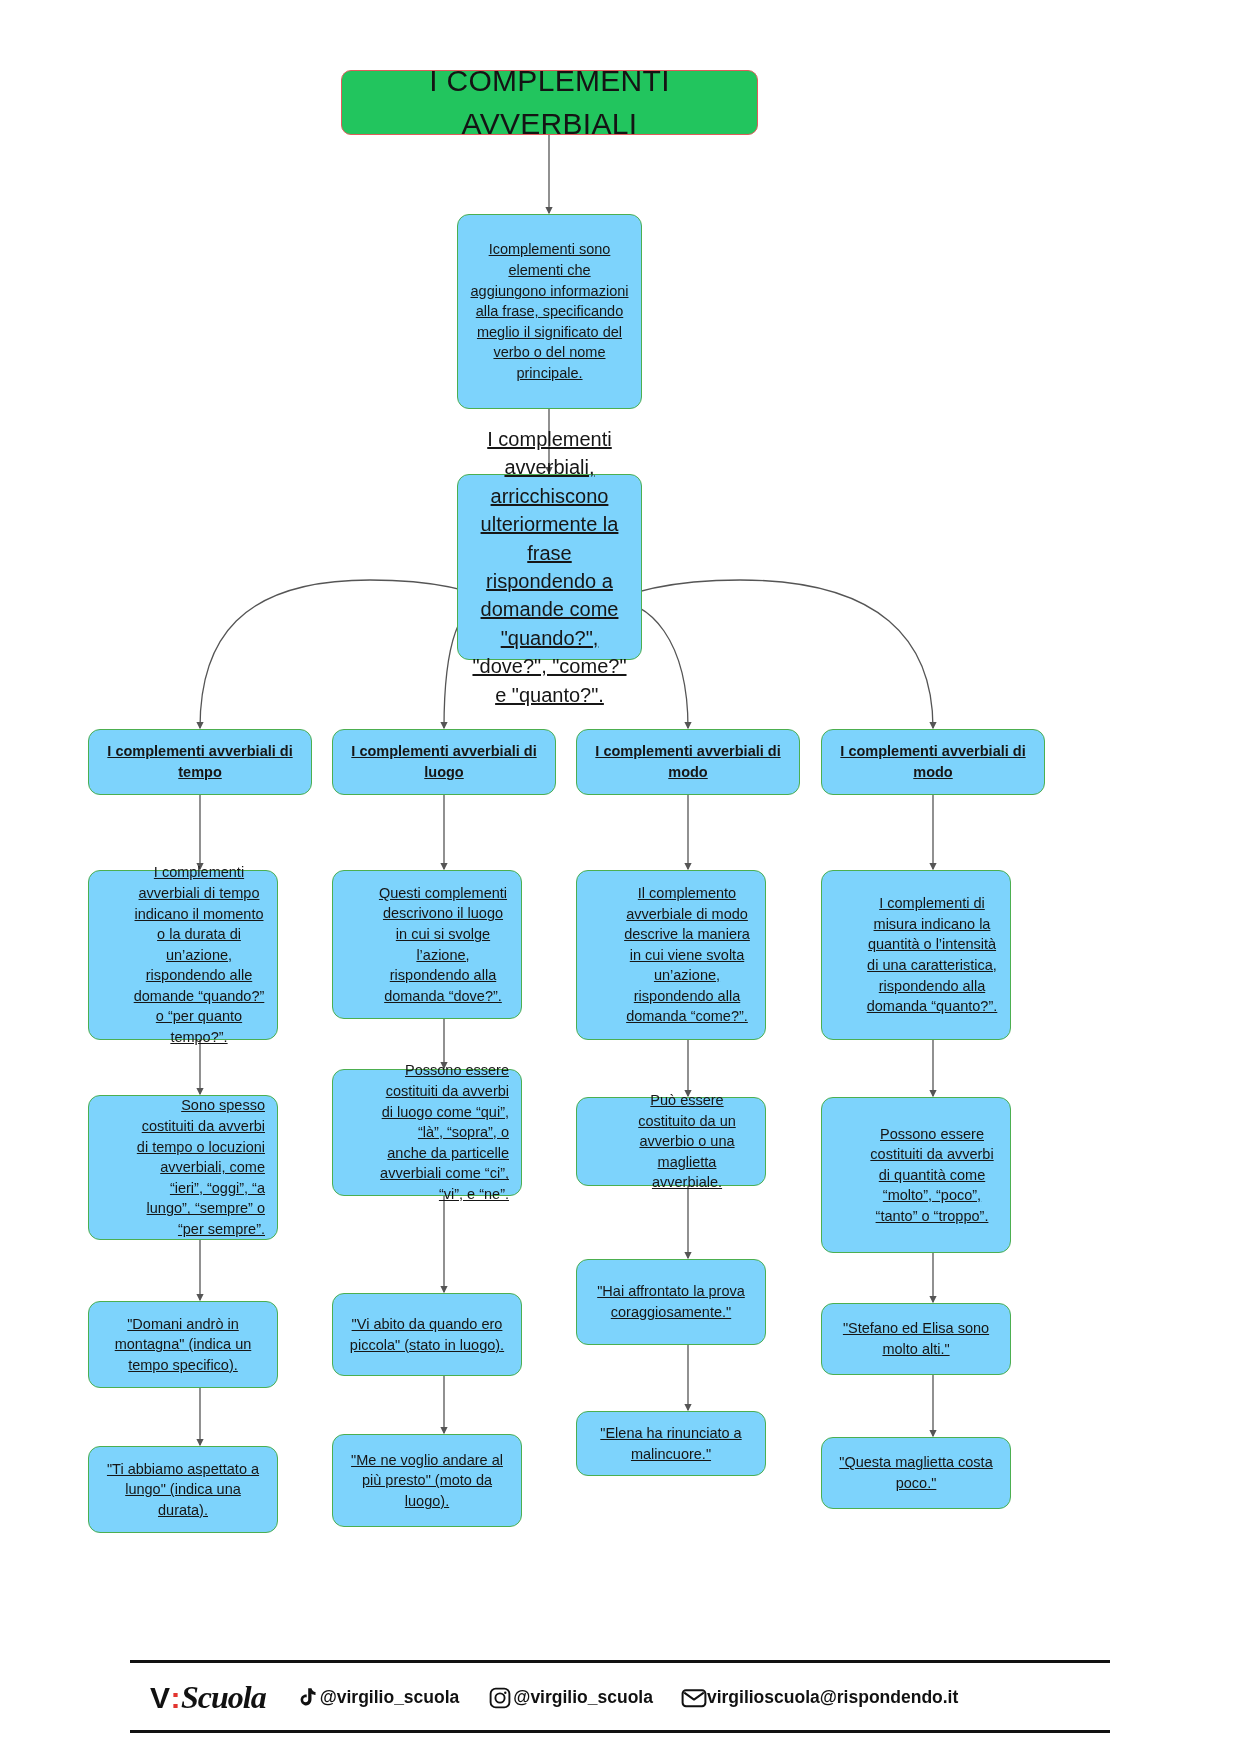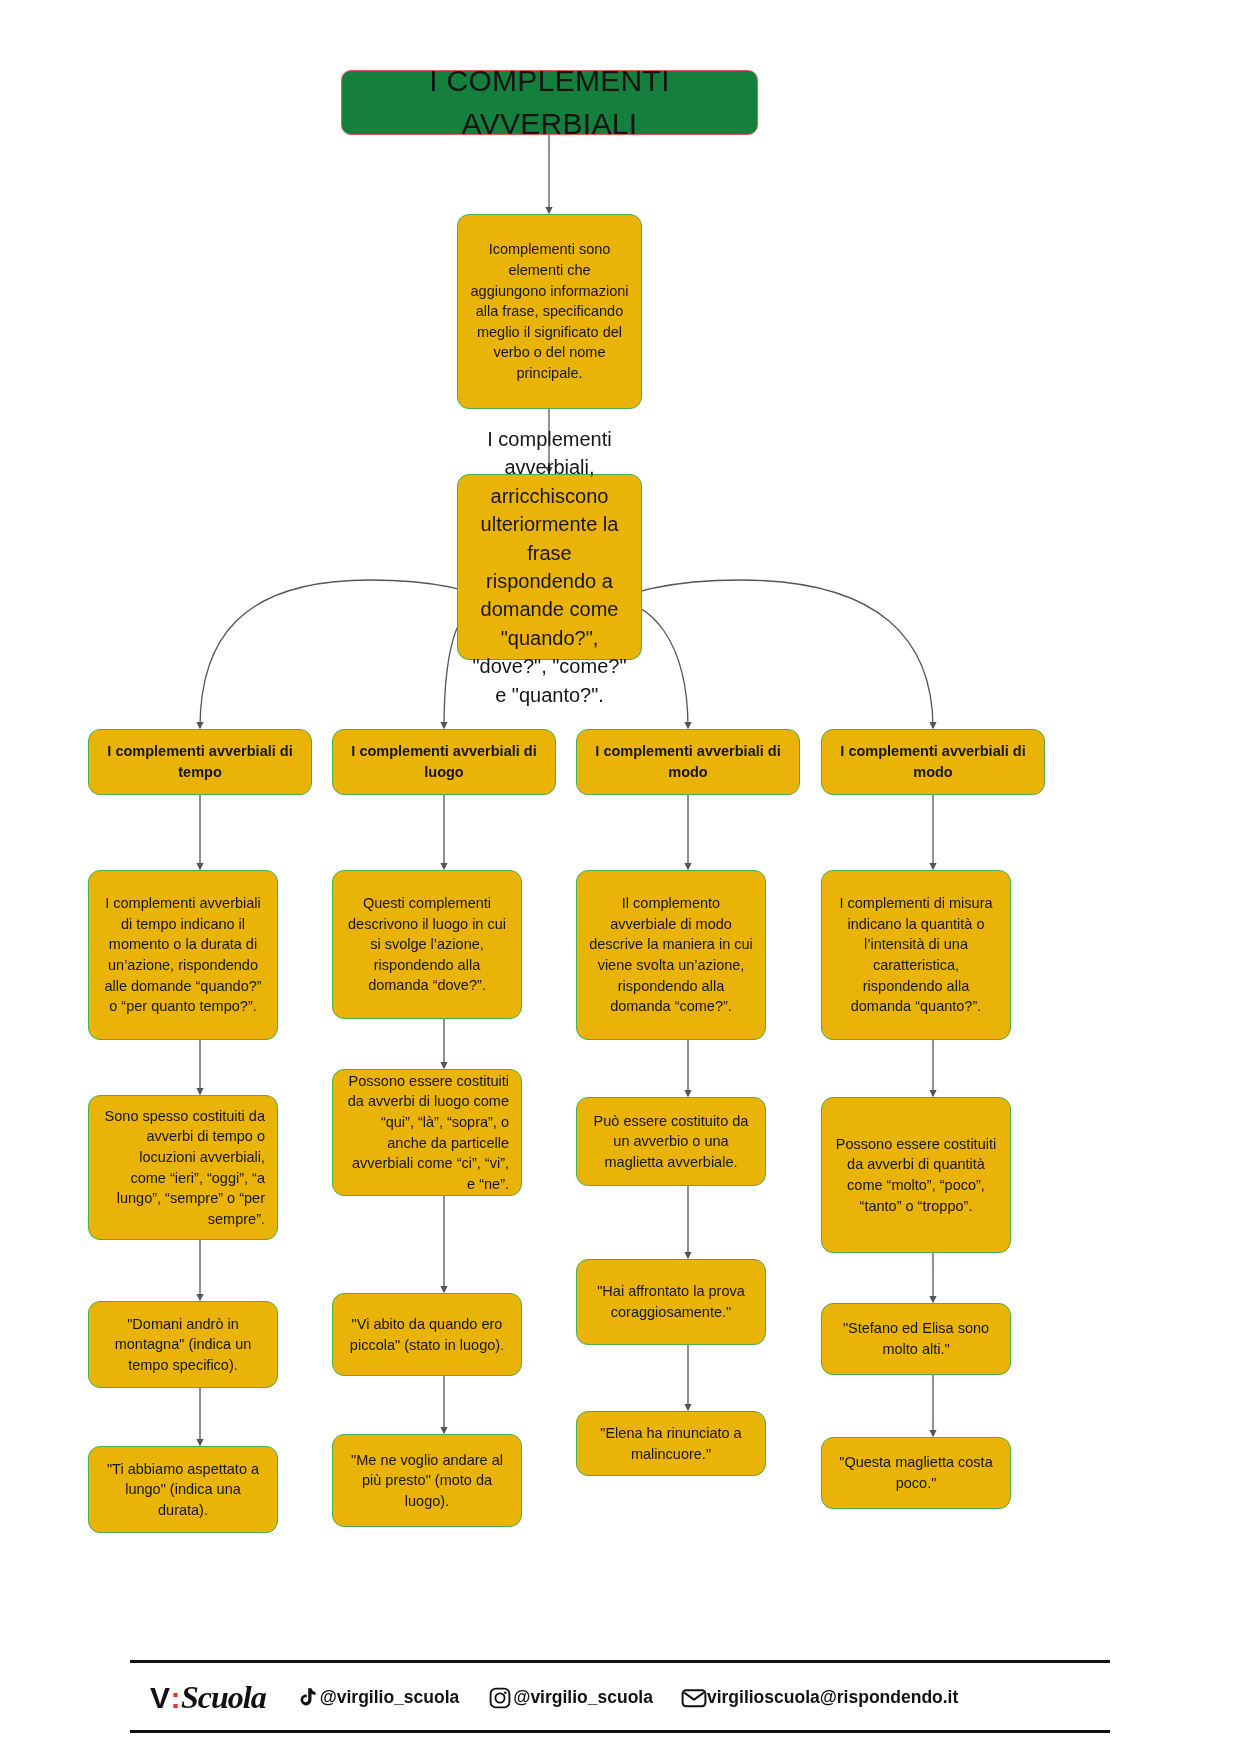--- a/index.html
+++ b/index.html
@@ -39,37 +39,38 @@
     text-align: center;
     padding: 10px 12px;
     line-height: 1.42;
     z-index: 2;
   }
   .node span {
     display: block;
     width: 100%;
   }
   .node.green {
-    background: #eab308;
+    background: #7dd3fc;
     border: 1.6px solid #4caf50;
     color: #161616;
+    text-decoration: underline;
   }
   .node.title {
-    background: #15803d;
+    background: #22c55e;
     border: 1.8px solid #e05c5c;
     border-radius: 10px;
     font-size: 30px;
     letter-spacing: 0.3px;
     color: #141414;
     font-weight: 400;
   }
   .n-intro   { font-size: 14.5px; }
   .n-sub     { font-size: 20px; }
   .n-cat     { font-size: 14.5px; font-weight: 700; }
-  .n-body    { font-size: 14.5px; }
+  .n-body    { font-size: 14.5px; padding-left: 44px; }
   .n-ex      { font-size: 14.5px; }
 
   
   #footer {
     position: absolute;
     left: 130px;
     top: 1660px;
     width: 980px;
     z-index: 3;
   }

